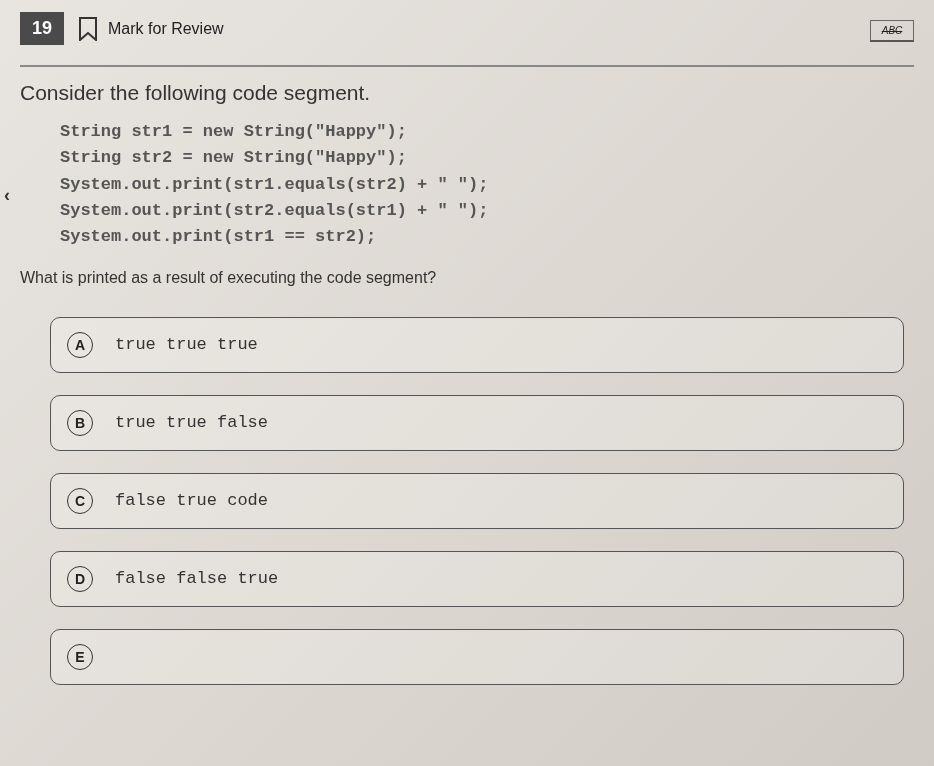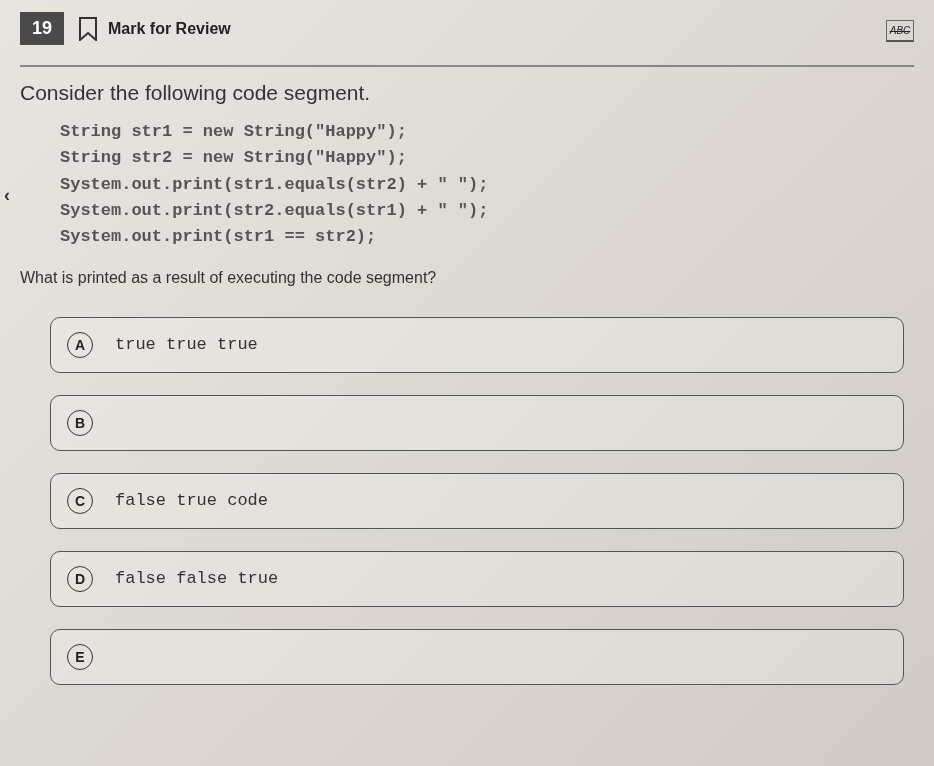--- a/index.html
+++ b/index.html
@@ -22,26 +22,26 @@
   .qnum {
     background: #4a4a4a;
     color: #fff;
     font-weight: bold;
     font-size: 18px;
     padding: 6px 12px;
     margin-right: 14px;
   }
   .mark-label {
     font-size: 16px;
-    font-weight: 700;
+    font-weight: 400;
     color: #222;
   }
   .abc-icon {
     margin-left: auto;
-    width: 28px;
+    width: 44px;
     height: 22px;
     border: 1px solid #666;
     font-size: 10px;
     font-style: italic;
     text-align: center;
     line-height: 20px;
     position: relative;
     text-decoration: line-through;
     border-bottom: 2px solid #555;
     margin-bottom:-5px;
@@ -122,20 +122,21 @@
 
 <p class="question2">What is printed as a result of executing the code segment?</p>
 
 <div class="choices">
   <div class="choice">
     <div class="choice-letter">A</div>
     <div class="choice-text">true true true</div>
   </div>
   <div class="choice">
     <div class="choice-letter">B</div>
+    <div class="choice-text">true true false</div>
   </div>
   <div class="choice">
     <div class="choice-letter">C</div>
     <div class="choice-text">false true code</div>
   </div>
   <div class="choice">
     <div class="choice-letter">D</div>
     <div class="choice-text">false false true</div>
   </div>
   <div class="choice">

